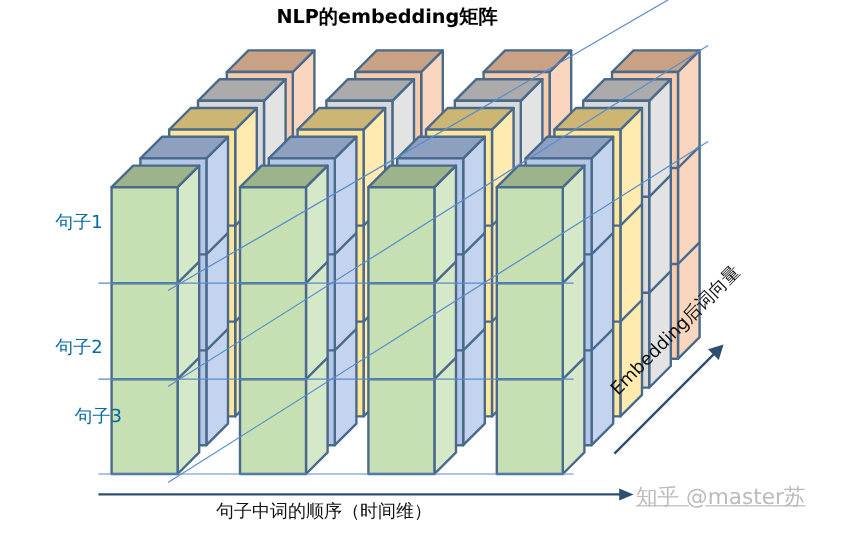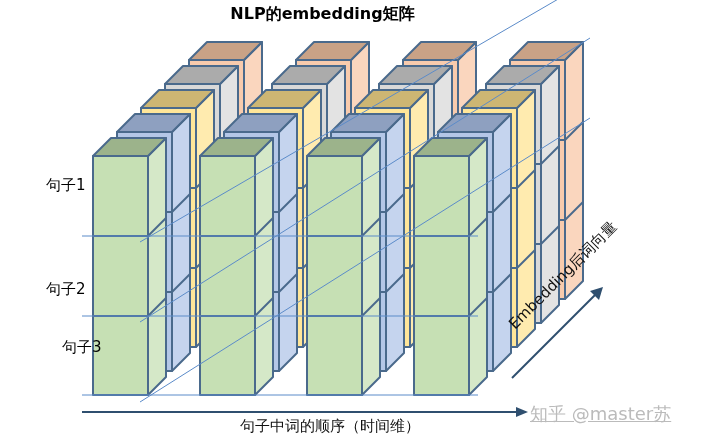--- a/index.html
+++ b/index.html
@@ -1,20 +1,20 @@
 <!DOCTYPE html>
 <html><head>
 <meta charset="utf-8">
 <style>
   html,body{margin:0;padding:0;background:#fff;}
   body{width:703px;height:446px;position:relative;overflow:hidden;font-family:"DejaVu Sans","Liberation Sans",sans-serif;}
   #title{position:absolute;left:0;width:645px;top:4px;text-align:center;font-weight:bold;font-size:16px;color:#000;}
   svg{position:absolute;left:0;top:0;}
-  .lbl{position:absolute;font-size:15px;color:#000000;}
-  #xlabel{position:absolute;left:180px;width:300px;top:417px;text-align:center;font-size:15px;color:#111;}
+  .lbl{position:absolute;font-size:15px;color:#0369a1;}
+  #xlabel{position:absolute;left:180px;width:300px;top:417px;font-size:15px;color:#111;}
   #zlabel{position:absolute;left:505px;top:320px;font-size:15px;color:#111;transform-origin:0 0;transform:rotate(-45deg);white-space:nowrap;}
   #wm{position:absolute;left:530px;top:402px;font-size:18px;color:#bbb;text-decoration:underline;}
 </style>
 </head>
 <body>
 
 <div id="title">NLP的embedding矩阵</div>
 
 <svg id="scene" width="703" height="446">
     <polygon points="565,60 583,42 583,281 565,299" fill="#FAD6BE" stroke="#4A6A8C" stroke-width="2" stroke-linejoin="round"></polygon>

